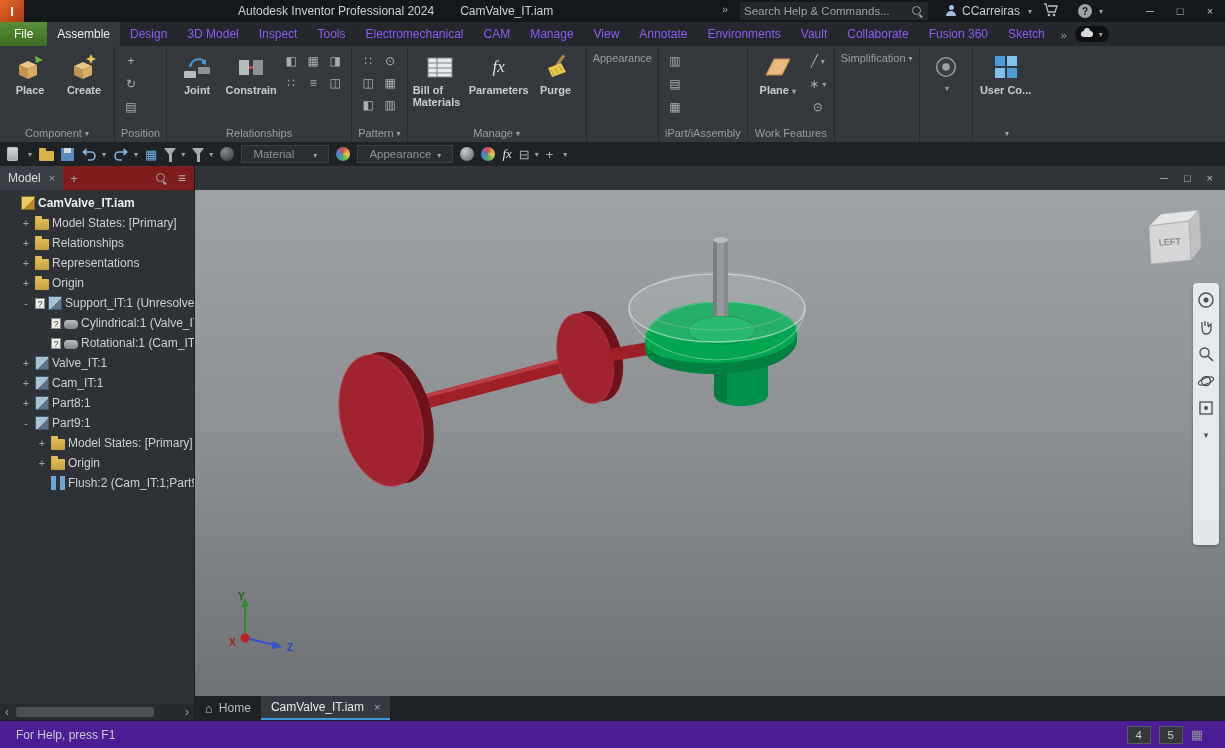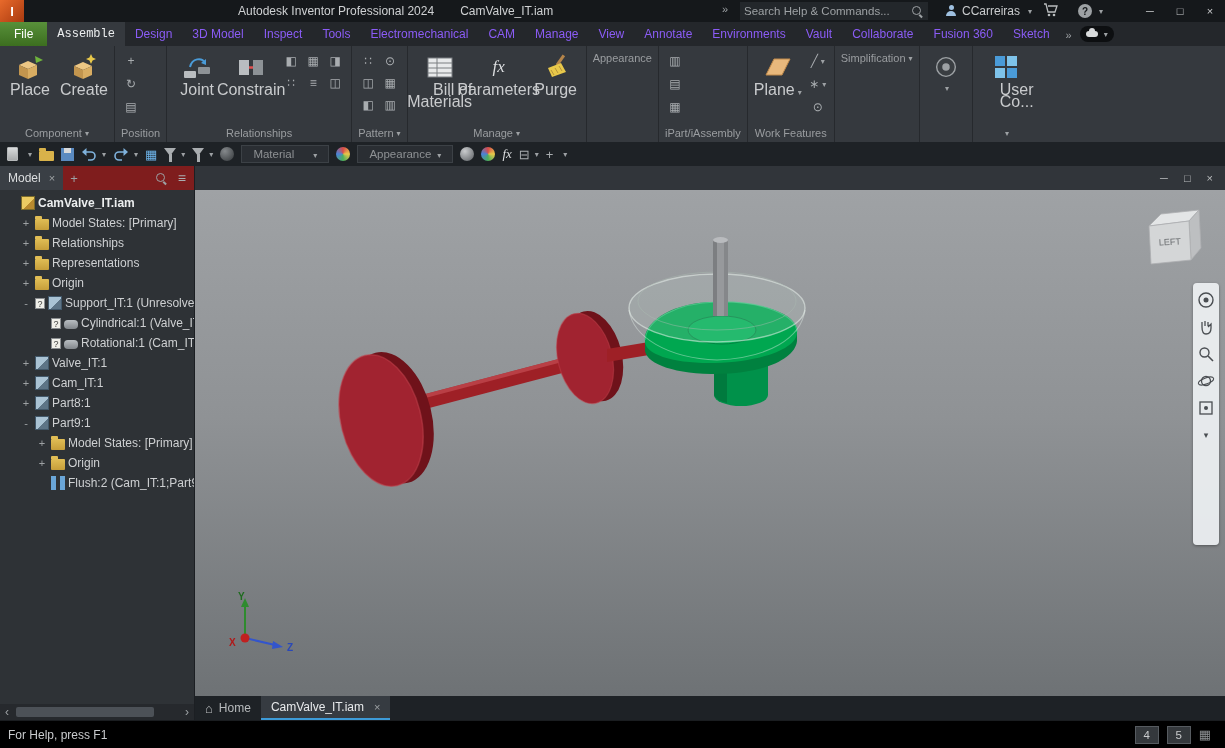--- a/index.html
+++ b/index.html
@@ -25,33 +25,33 @@
   .mag::before{content:"";position:absolute;left:1px;top:1px;width:7px;height:7px;border:1.5px solid #9da1a4;border-radius:50%;}
   .mag::after{content:"";position:absolute;left:9px;top:9px;width:4px;height:2px;background:#9da1a4;transform:rotate(45deg);transform-origin:0 0;}
   .person{width:12px;height:12px;position:relative;display:inline-block;}
   .person::before{content:"";position:absolute;left:3.5px;top:0;width:5px;height:5px;border-radius:50%;background:#9fc0e0;}
   .person::after{content:"";position:absolute;left:1px;top:6px;width:10px;height:5px;border-radius:5px 5px 0 0;background:#9fc0e0;}
 
   
   .rtabs{position:absolute;left:0;top:22px;right:0;height:24px;background:#24272b;display:flex;align-items:flex-end;z-index:39;}
   .ftab{height:24px;padding:0 14px;background:linear-gradient(#58903a,#3c6e1f);color:#fff;display:flex;align-items:center;font-size:12px;}
   .rtab{height:24px;padding:0 10px;display:flex;align-items:center;color:#8b5cf6;font-size:12px;white-space:nowrap;}
-  .rtab.active{background:#35393e;color:#eceeef;font-family:Liberation Mono, monospace;}
+  .rtab.active{background:#35393e;color:#eceeef;}
   .rtabs-more{margin-left:6px;color:#9da1a4;font-size:11px;padding-bottom:5px;}
   .cloud-pill{width:34px;height:16px;background:#0d0f11;border-radius:9px;margin:0 0 4px 8px;display:flex;align-items:center;justify-content:center;gap:3px;}
   .cloud{width:12px;height:6px;background:#d8dadb;border-radius:4px;position:relative;}
   .cloud::before{content:"";position:absolute;left:3px;top:-3px;width:6px;height:6px;border-radius:50%;background:#d8dadb;}
 
   
   .ribbon{position:absolute;left:0;top:46px;right:0;height:96px;background:#35393e;display:flex;align-items:stretch;z-index:38;}
   .grp{border-right:1px solid #26292d;display:flex;flex-direction:column;padding:3px 4px 0;}
   .grp-body{display:flex;align-items:flex-start;flex:1;gap:2px;}
   .grp-label{height:18px;display:flex;align-items:center;justify-content:center;color:#9a9da0;font-size:11px;white-space:nowrap;padding:0 2px;}
   .lbtn{width:52px;display:flex;flex-direction:column;align-items:center;gap:2px;padding:3px 1px;color:#c9cbcd;}
-  .lbtn .blabel{font-size:16px;line-height:12px;text-align:right;white-space:normal;}
+  .lbtn .blabel{font-size:11px;line-height:12px;text-align:left;white-space:normal;font-weight:bold;}
   .ib{width:30px;height:30px;display:flex;align-items:center;justify-content:center;}
   .scol{display:flex;flex-direction:column;gap:3px;padding:2px;}
   .sgrid{display:grid;grid-template-columns:repeat(3,20px);grid-auto-rows:20px;gap:2px;padding:2px;}
   .sgrid2{display:grid;grid-template-columns:repeat(2,20px);grid-auto-rows:20px;gap:2px;padding:2px;}
   .sbtn{width:20px;height:20px;display:flex;align-items:center;justify-content:center;color:#a9adb0;font-size:12px;}
   .fxtext{font-style:italic;font-family:"Liberation Serif",serif;font-size:17px;color:#dcdee0;}
 
   
   .qat{position:absolute;left:0;top:142px;right:0;height:24px;background:#1e2226;display:flex;align-items:center;gap:7px;padding:0 7px;z-index:37;}
   .qi{height:18px;display:flex;align-items:center;justify-content:center;color:#a9adb0;font-size:13px;gap:2px;}
@@ -112,21 +112,21 @@
   .triad{position:absolute;left:22px;top:398px;width:90px;height:72px;}
 
   
   .doc-tabs{position:absolute;left:195px;top:696px;right:0;height:24px;background:#1e2226;display:flex;align-items:stretch;z-index:30;}
   .dtab{display:flex;align-items:center;gap:6px;padding:0 10px;color:#b8bbbd;font-size:12px;}
   .dtab .home-g{font-size:13px;color:#b8bbbd;}
   .dtab.active{background:#363b41;color:#e8eaec;border-bottom:2px solid #3d9bd8;}
   .dtab .dx{color:#9da1a4;font-size:11px;margin-left:4px;}
 
   
-  .statusbar{position:absolute;left:0;top:720px;right:0;height:28px;background:#000000;border-top:1px solid #1a1d20;display:flex;align-items:center;padding:0 8px;z-index:40;}
+  .statusbar{position:absolute;left:0;top:720px;right:0;height:28px;background:#4c1d95;border-top:1px solid #1a1d20;display:flex;align-items:center;padding:0 16px;z-index:40;}
   .sb-right{margin-left:auto;display:flex;align-items:center;gap:8px;padding-right:6px;}
   .sb-badge{min-width:24px;height:18px;border:1px solid #565b60;background:#34383c;color:#c9cbcd;display:flex;align-items:center;justify-content:center;font-size:11.5px;padding:0 4px;}
   .sb-grid{color:#8e9194;font-size:13px;}
 </style>
 </head>
 <body>
 
 <div class="titlebar">
   <div class="app-logo">I</div>
   <div class="tb-title">

